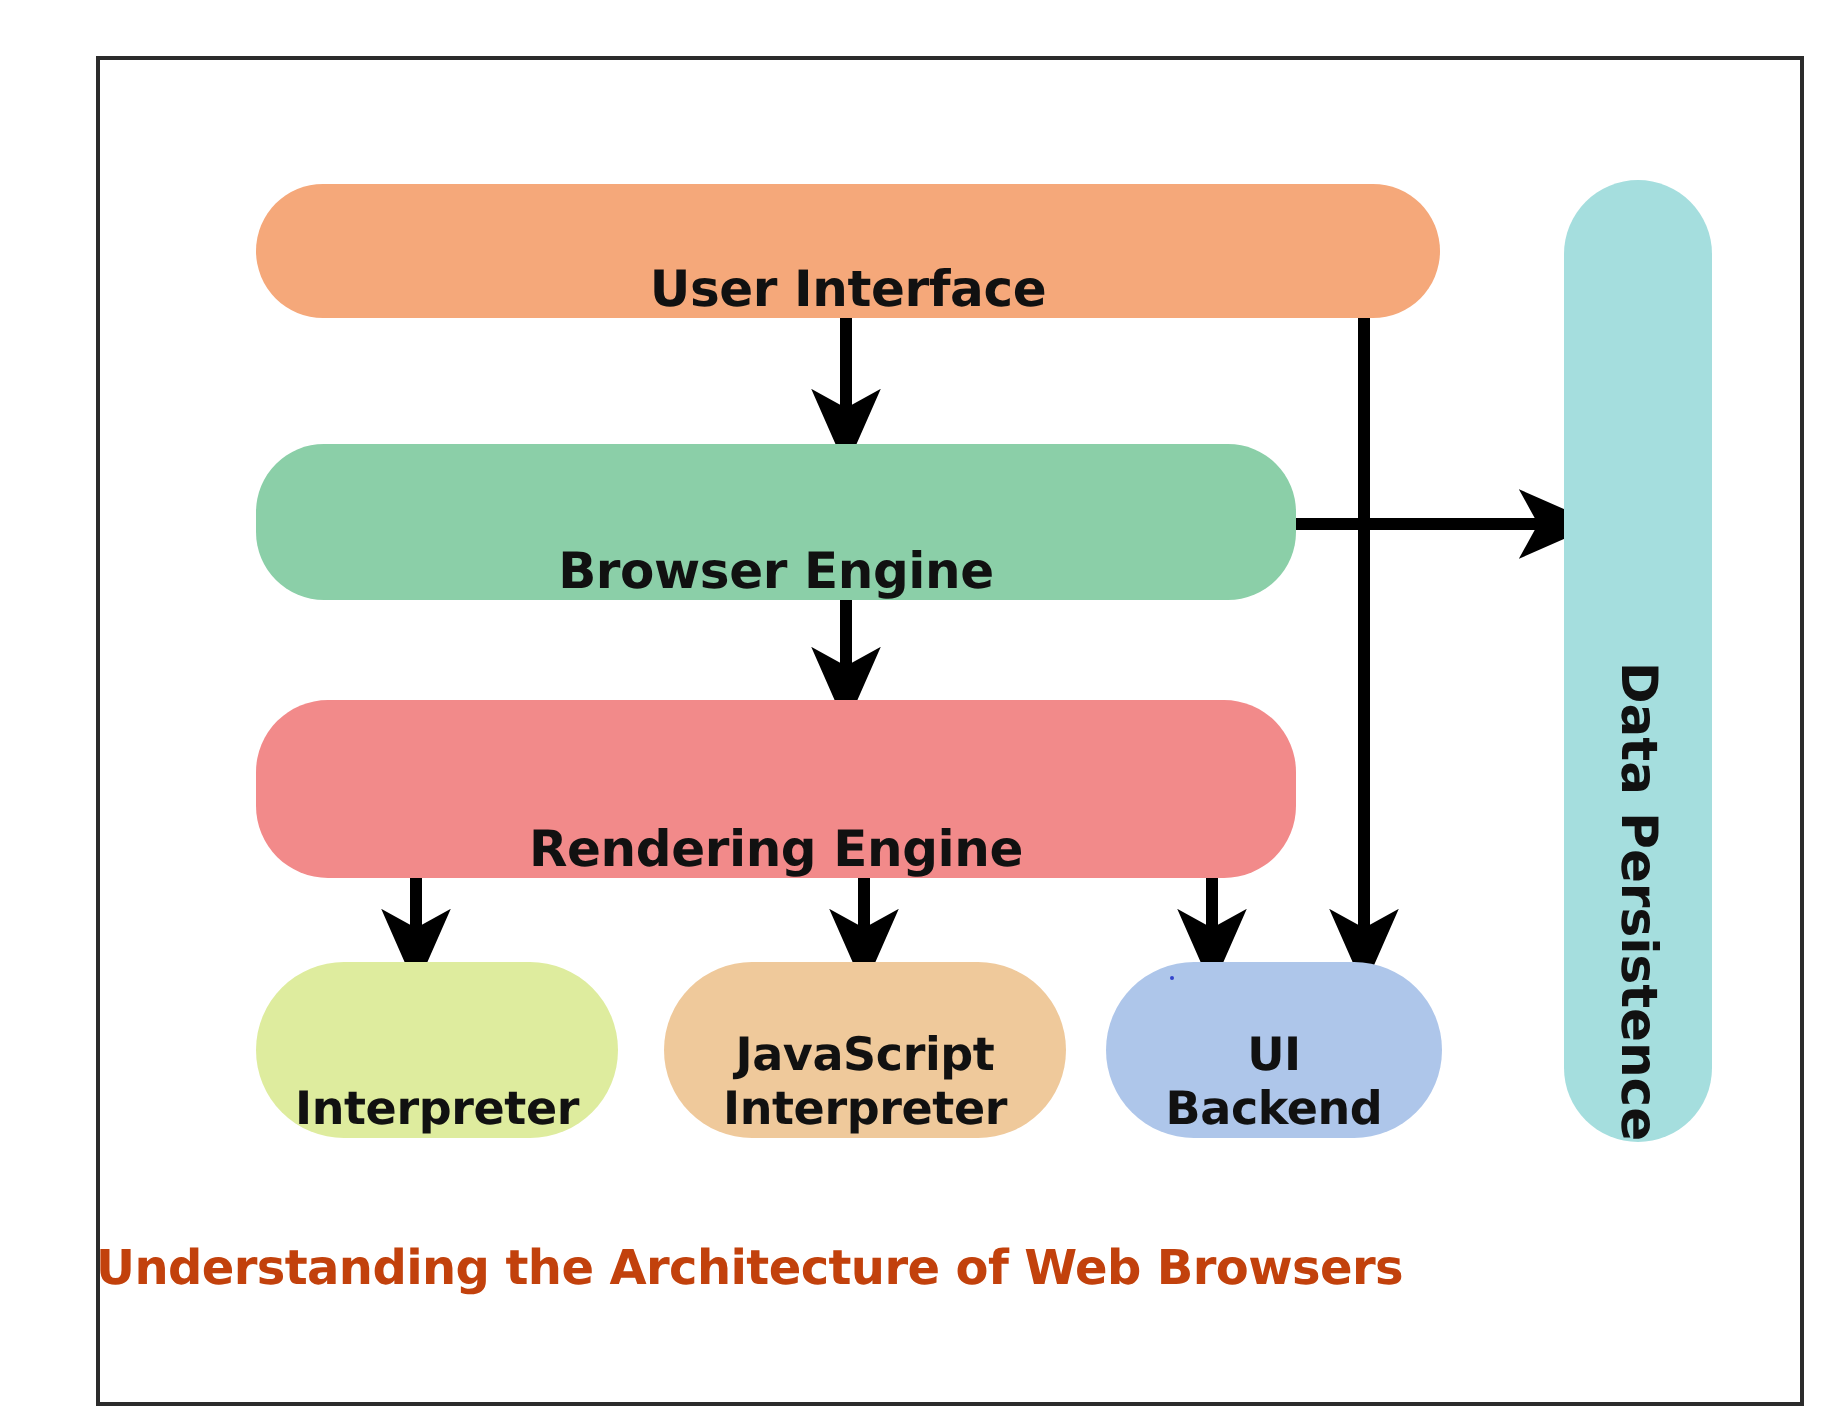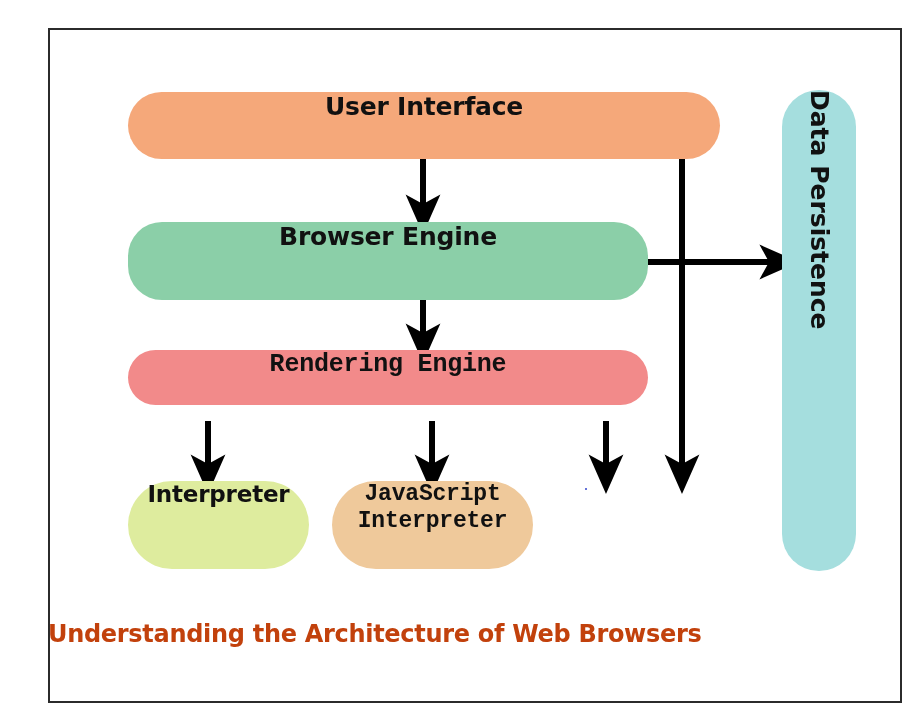--- a/index.html
+++ b/index.html
@@ -40,21 +40,21 @@
     left: 0;
     top: 0;
     width: 923px;
     height: 714px;
     pointer-events: none;
   }
 
   .node {
     position: absolute;
     display: flex;
-    align-items: flex-start;
+    align-items: flex-end;
     justify-content: center;
     text-align: center;
     box-sizing: border-box;
     color: #111111;
     font-weight: bold;
     line-height: 1.18;
     letter-spacing: -0.2px;
   }
 
   
@@ -78,24 +78,23 @@
     width: 520px;
     height: 78px;
     background: #8BCFA8;
     border-radius: 34px;
   }
 
   #node-rendering-engine {
     left: 128px;
     top: 350px;
     width: 520px;
-    height: 55px;
+    height: 89px;
     background: #F28A8A;
     border-radius: 36px;
-    font-family: Liberation Mono, monospace;
   }
 
   
   .leaf {
     border-radius: 44px;
     font-size: 23px;
     top: 481px;
     height: 88px;
   }
 
@@ -202,25 +201,29 @@
   </div>
 
   <div class="node bar" id="node-rendering-engine" style="background: rgb(242, 138, 138);">
     <span class="node-label">Rendering Engine</span>
   </div>
 
   <div class="node leaf" id="node-networking" style="background: rgb(222, 236, 158);">
     <span class="node-label">Interpreter</span>
   </div>
 
-  <div class="node leaf" id="node-javascript-interpreter" style="background: rgb(239, 201, 155); font-family: Liberation Mono, monospace;">
+  <div class="node leaf" id="node-javascript-interpreter" style="background: rgb(239, 201, 155);">
     <span class="node-label">JavaScript
 Interpreter</span>
   </div>
 
+  <div class="node leaf" id="node-ui-backend" style="background: rgb(174, 198, 234);">
+    <span class="node-label">UI
+Backend</span>
+  </div>
 
   <div class="node" id="node-data-persistence" style="background: rgb(165, 222, 222);">
     <span class="vtext">Data Persistence</span>
   </div>
 
   <div id="artifact-dot"></div>
 
   <div id="diagram-caption">Understanding the Architecture of Web Browsers</div>
 
 </div>

